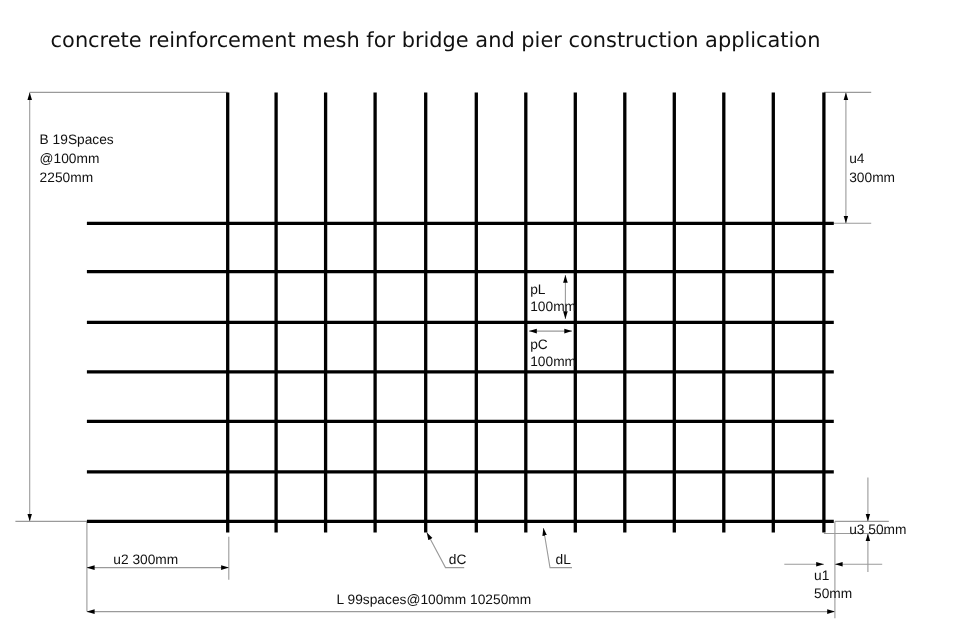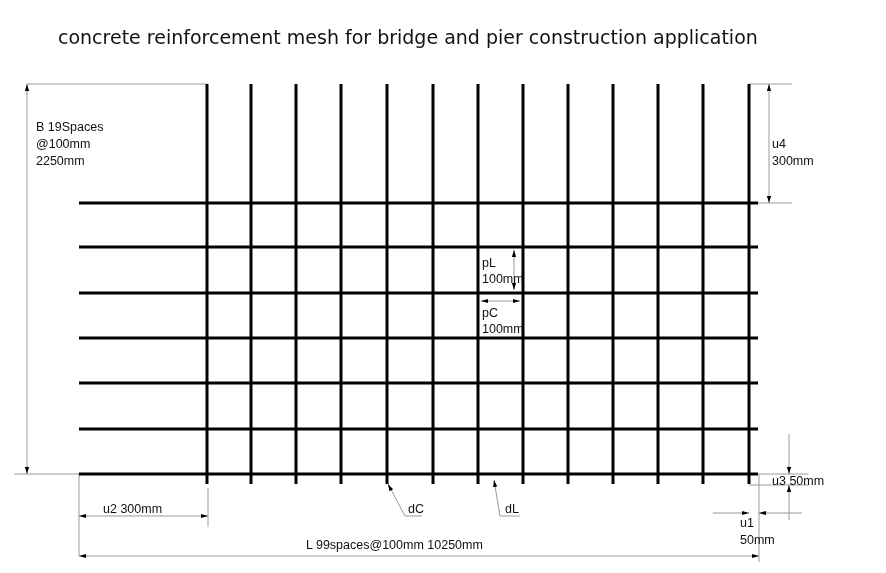--- a/index.html
+++ b/index.html
@@ -1,17 +1,17 @@
 <!DOCTYPE html>
 <html><head>
 <meta charset="utf-8">
 <style>
   html, body { margin:0; padding:0; background:#ffffff; }
   body { width:886px; height:573px; position:relative; overflow:hidden; font-family:"Liberation Sans", sans-serif; }
-  #title { position:absolute; left:58px; top:26px; font-family:"DejaVu Sans", sans-serif; font-size:19px; color:#111; letter-spacing:0; white-space:nowrap; }
+  #title { position:absolute; left:46px; top:26px; font-family:"DejaVu Sans", sans-serif; font-size:19px; color:#111; letter-spacing:0; white-space:nowrap; }
   svg { position:absolute; left:0; top:0; }
   .lbl { font-family:"Liberation Sans", sans-serif; font-size:12.5px; fill:#111; }
 </style>
 </head>
 <body>
 
 <div id="title">concrete reinforcement mesh for bridge and pier construction application</div>
 
 <svg id="drawing" width="886" height="573" viewBox="0 0 886 573">
   <defs>

